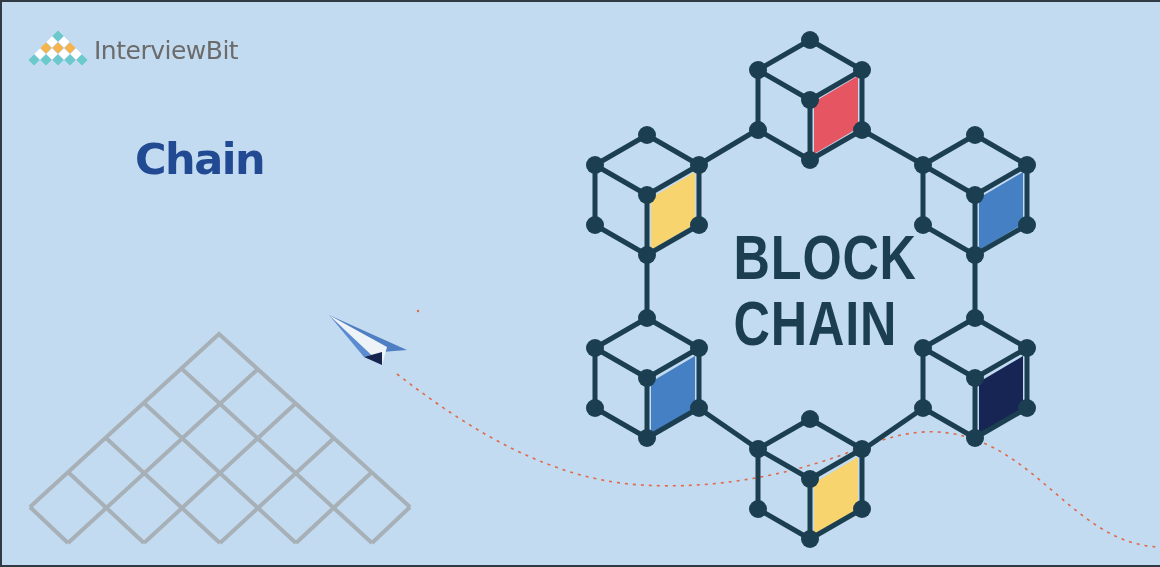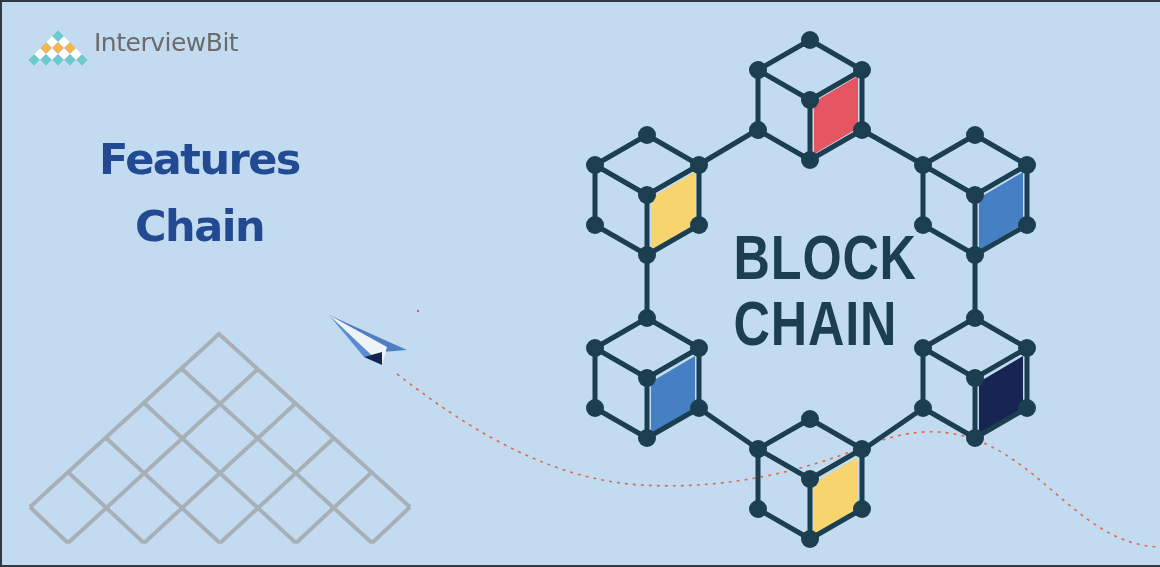--- a/index.html
+++ b/index.html
@@ -11,21 +11,21 @@
     .canvas {
       position: relative; width: 1160px; height: 567px;
       background: #c3dbf0;
       box-sizing: border-box;
       border-top: 2px solid #2f3a44;
       border-left: 2px solid #2f3a44;
       border-bottom: 2px solid #2f3a44;
     }
     .logo {
       position: absolute; left: 24px; top: 26px; height: 44px;
-      display: flex; align-items: flex-start;
+      display: flex; align-items: center;
     }
     .logo svg { display: block; }
     .logo-text {
       margin-left: 4px;
       font-family: "DejaVu Sans", sans-serif;
       font-size: 25px; color: #6b6b6b; letter-spacing: -0.5px;
     }
     .logo-text .bold { font-weight: normal; }
     .headline {
       position: absolute; left: 60px; top: 124px; width: 275px;
@@ -74,21 +74,20 @@
         <polygon points="20,26 26,32 20,38 14,32" fill="#6cc9cc"></polygon>
         <polygon points="32,26 38,32 32,38 26,32" fill="#6cc9cc"></polygon>
         <polygon points="44,26 50,32 44,38 38,32" fill="#6cc9cc"></polygon>
         <polygon points="56,26 62,32 56,38 50,32" fill="#6cc9cc"></polygon>
       </g>
     </svg>
     <span class="logo-text"><span>Interview</span><span class="bold">Bit</span></span>
   </div>
 
   <div class="headline">
-    <div>Features</div>
     <div>Chain</div>
   </div>
 
   <svg class="art" width="1160" height="567" viewBox="0 0 1160 567">
 
     <g fill="none" stroke="#a7b0b7" stroke-width="4" stroke-linejoin="miter">
 
       <polyline points="28,505 217,332 408,505"></polyline>
 
       <line x1="28" y1="505" x2="66" y2="541"></line>

